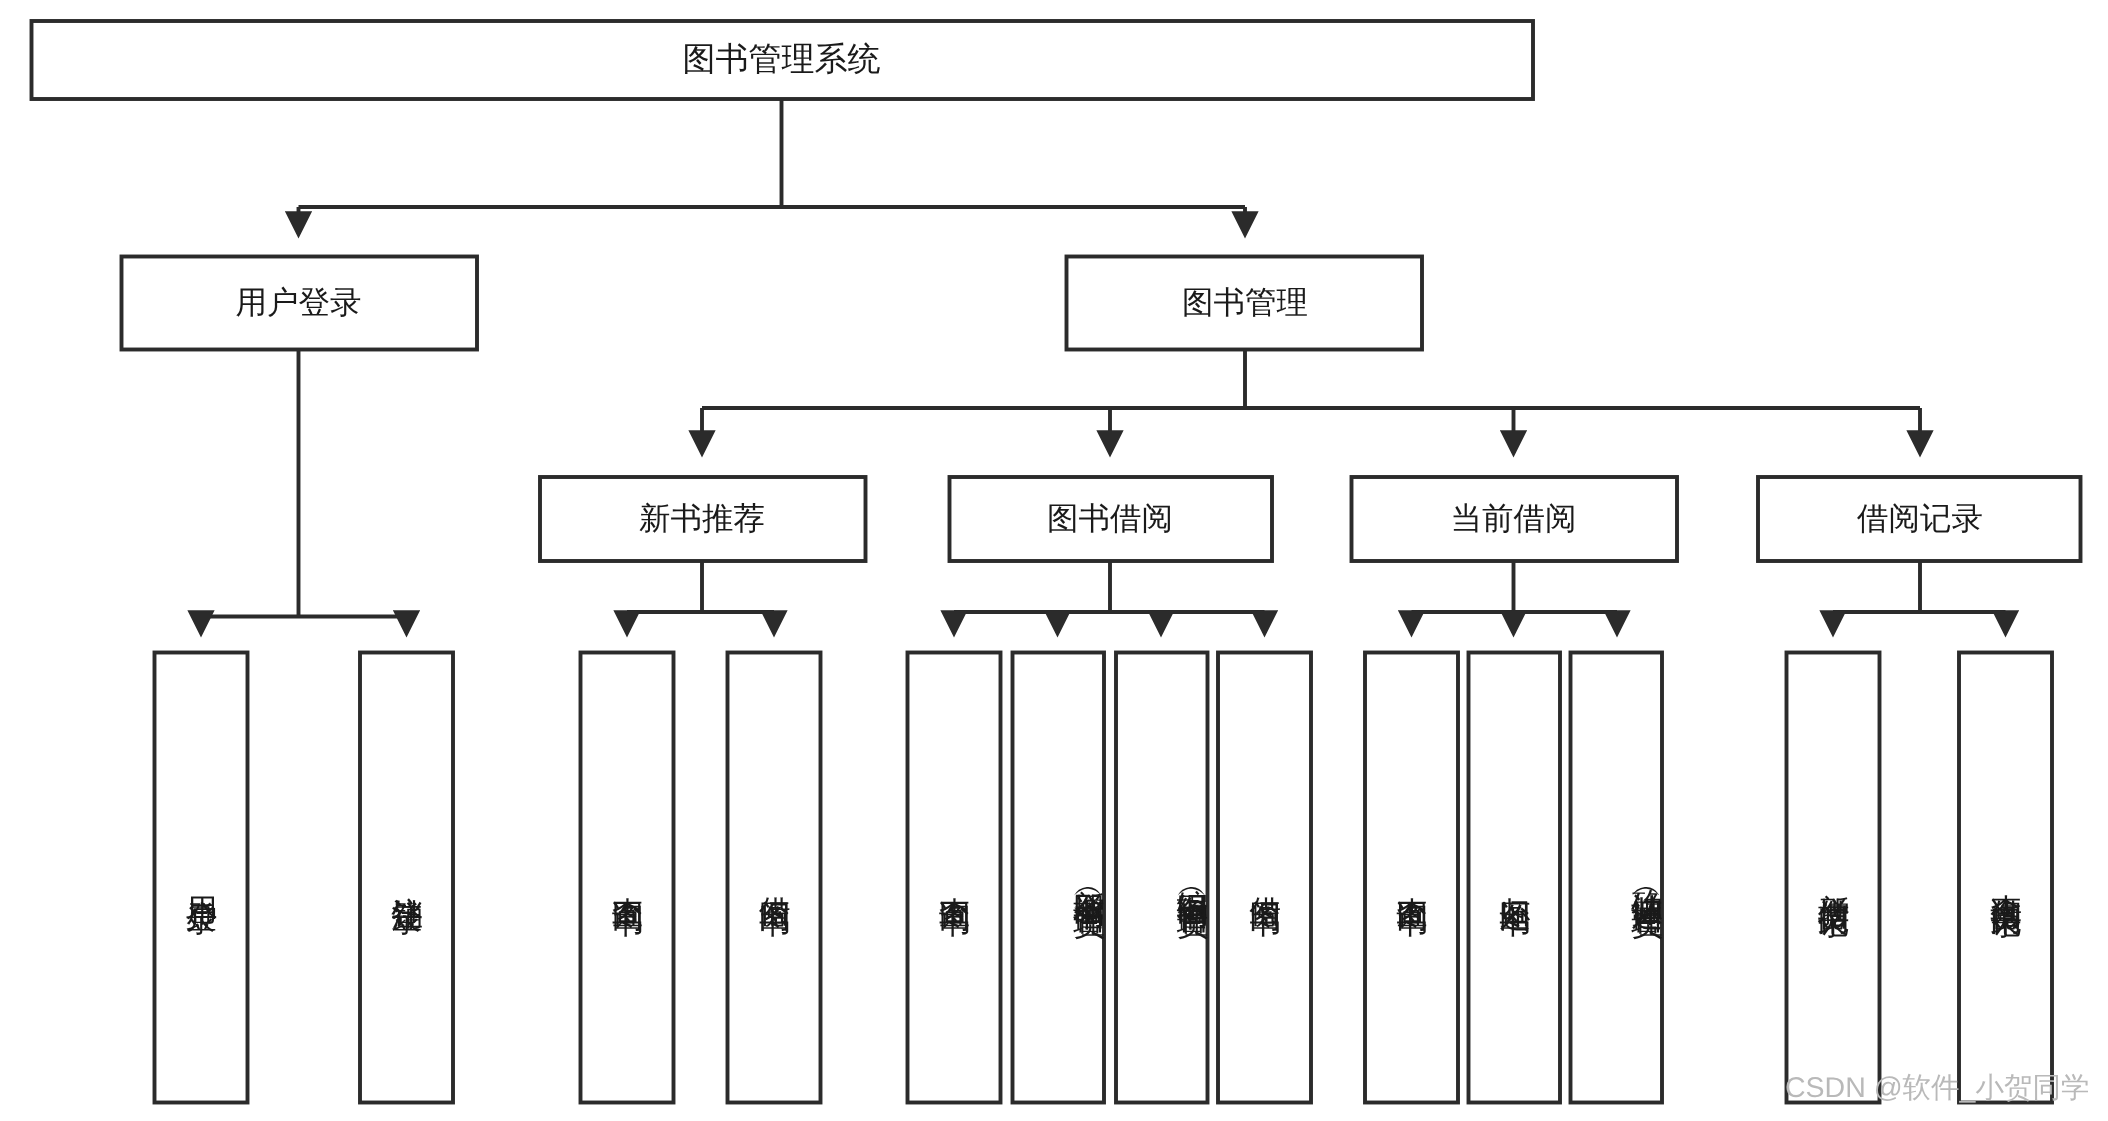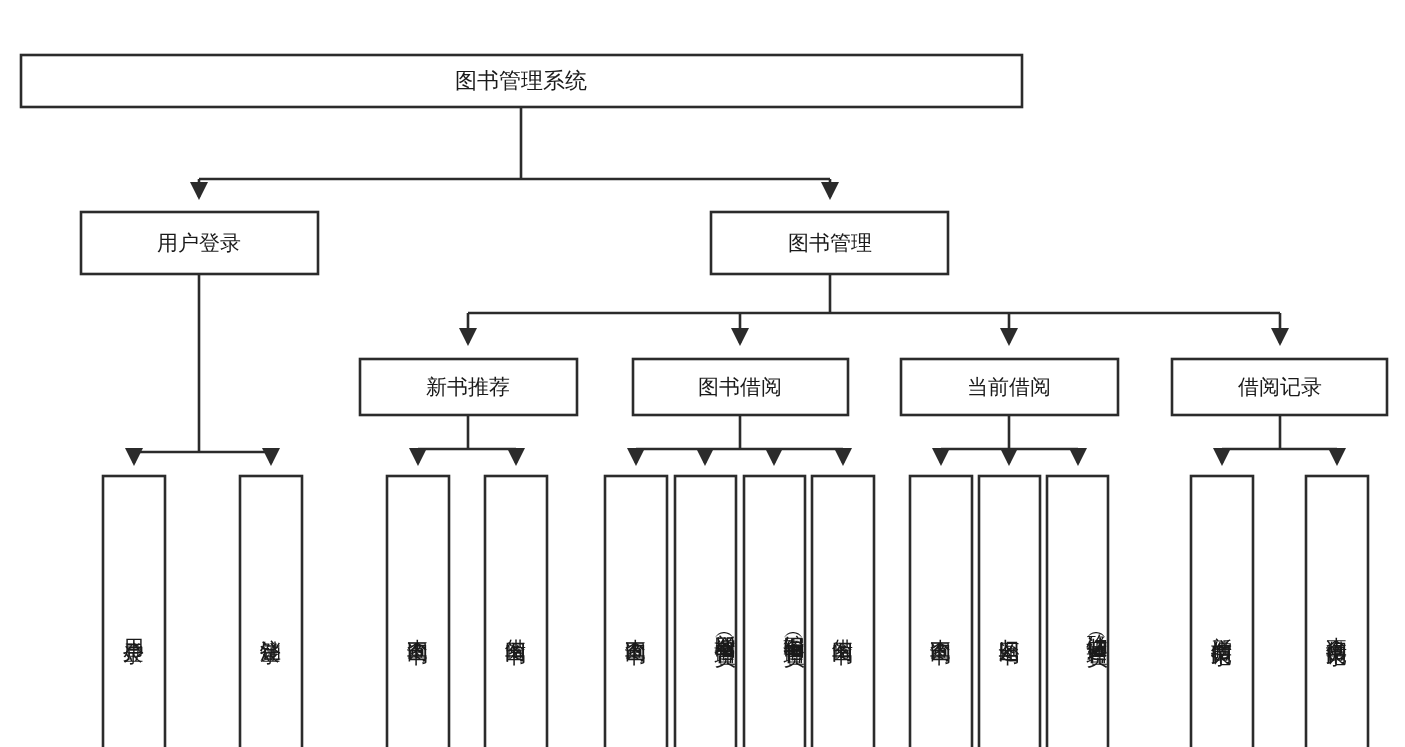--- a/index.html
+++ b/index.html
@@ -11,21 +11,20 @@
     width: 1405px;
     height: 747px;
     font-family: "Liberation Sans", "DejaVu Sans", sans-serif;
     overflow: hidden;
     position: relative;
   }
   #diagram-root {
     position: relative;
     width: 1405px;
     height: 615px;
-    margin-top: 41px;
   }
   svg.diagram-canvas {
     position: absolute;
     top: 0;
     left: 0;
     width: 1405px;
     height: 747px;
   }
   .node-box {
     fill: #ffffff;
@@ -232,13 +231,14 @@
   <div class="vert-label" style="left:744px; top:435px; width:61px; height:300px; align-items:flex-start;">编辑图书（管理员）</div>
   <div class="vert-label" style="left:812px; top:435px; width:62px; height:300px;">借阅图书</div>
 
   <div class="vert-label" style="left:910px; top:435px; width:62px; height:300px;">查询图书</div>
   <div class="vert-label" style="left:979px; top:435px; width:61px; height:300px;">归还图书</div>
   <div class="vert-label" style="left:1047px; top:435px; width:61px; height:300px; align-items:flex-start;">确认归还（管理员）</div>
 
   <div class="vert-label" style="left:1191px; top:435px; width:62px; height:300px;">新增借阅记录</div>
   <div class="vert-label" style="left:1306px; top:435px; width:62px; height:300px;">查询借阅记录</div>
 
+  <div class="watermark">CSDN @软件_小贺同学</div>
 </div>
 
 </body></html>

